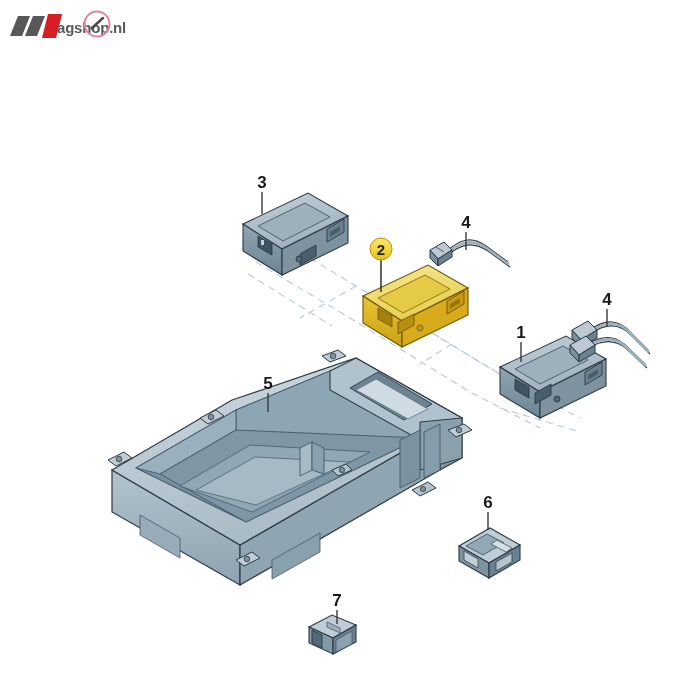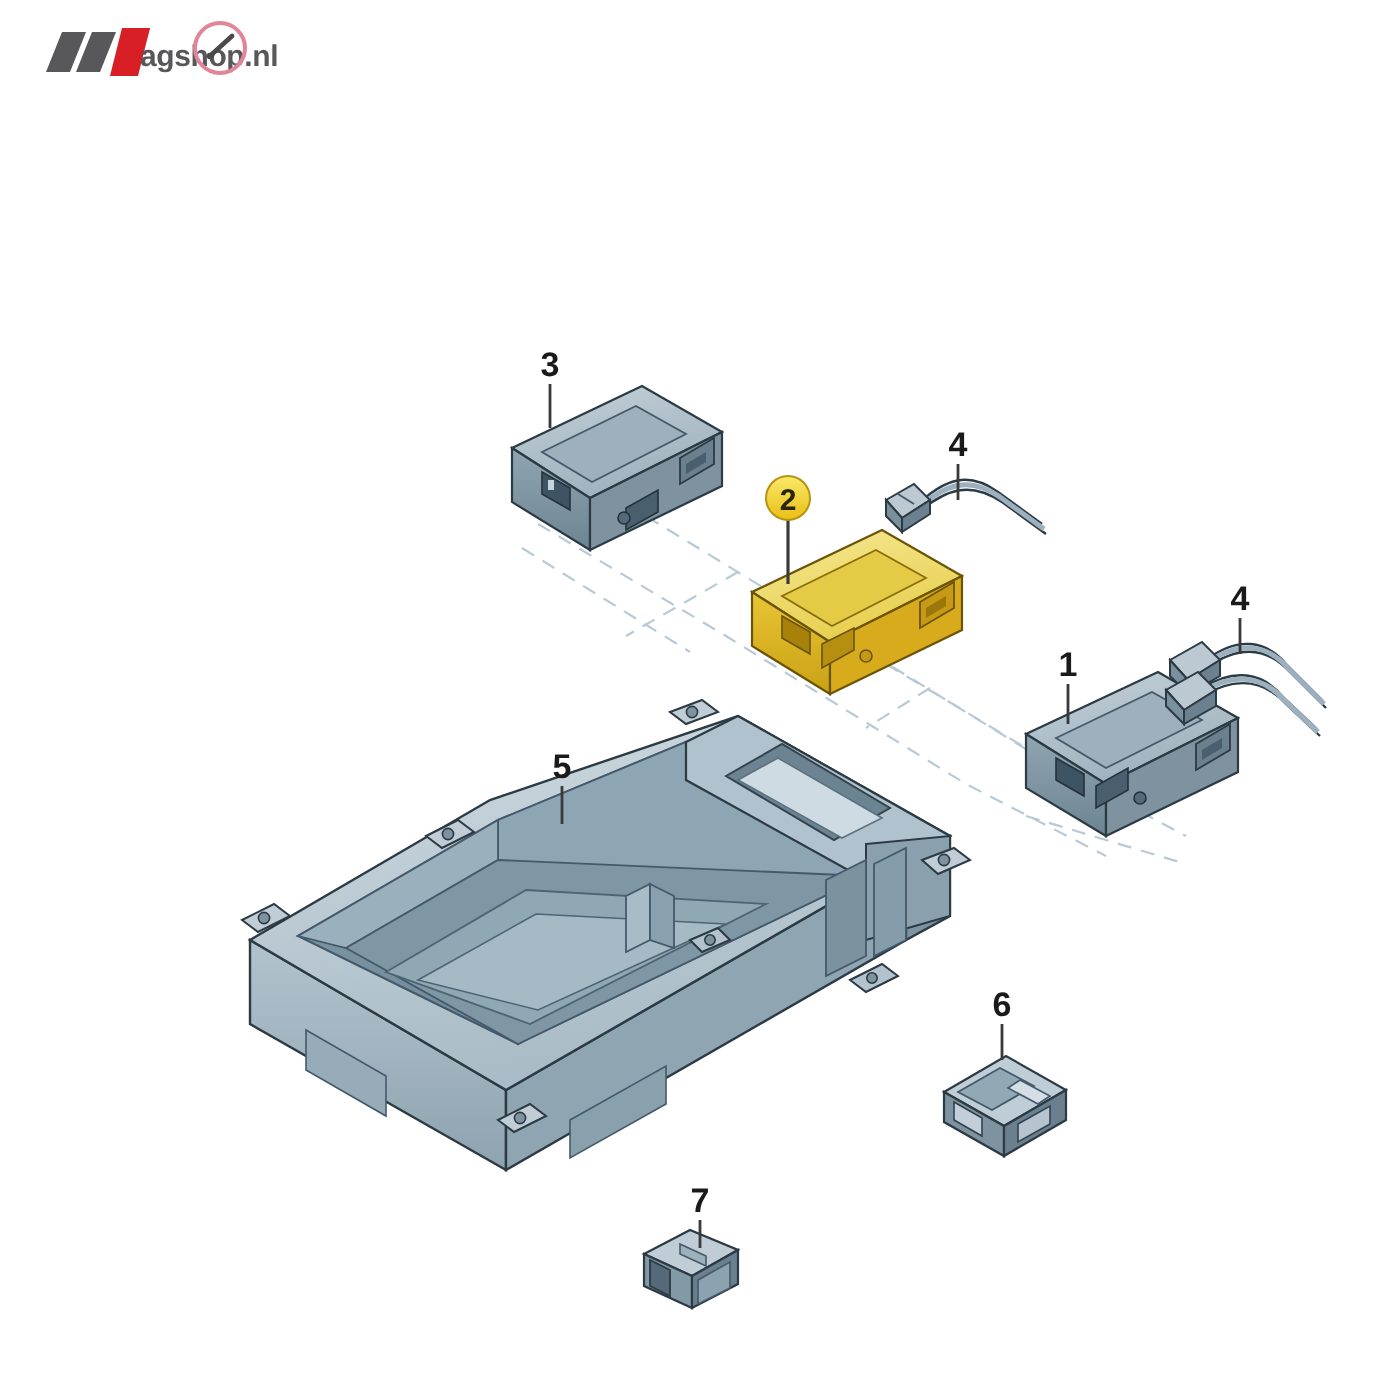--- a/index.html
+++ b/index.html
@@ -9,21 +9,21 @@
   }
   body {
     width: 700px;
     height: 700px;
     position: relative;
     overflow: hidden;
     font-family: "Liberation Sans", sans-serif;
   }
   #diagram-root {
     position: absolute;
-    left: 13px; top: 0;
+    left: 0; top: 0;
     width: 656px;
     height: 700px;
   }
   .logo-text {
     font-family: "Liberation Sans", sans-serif;
     font-size: 15px;
     font-weight: 700;
     fill: #58585a;
     letter-spacing: -0.2px;
   }

